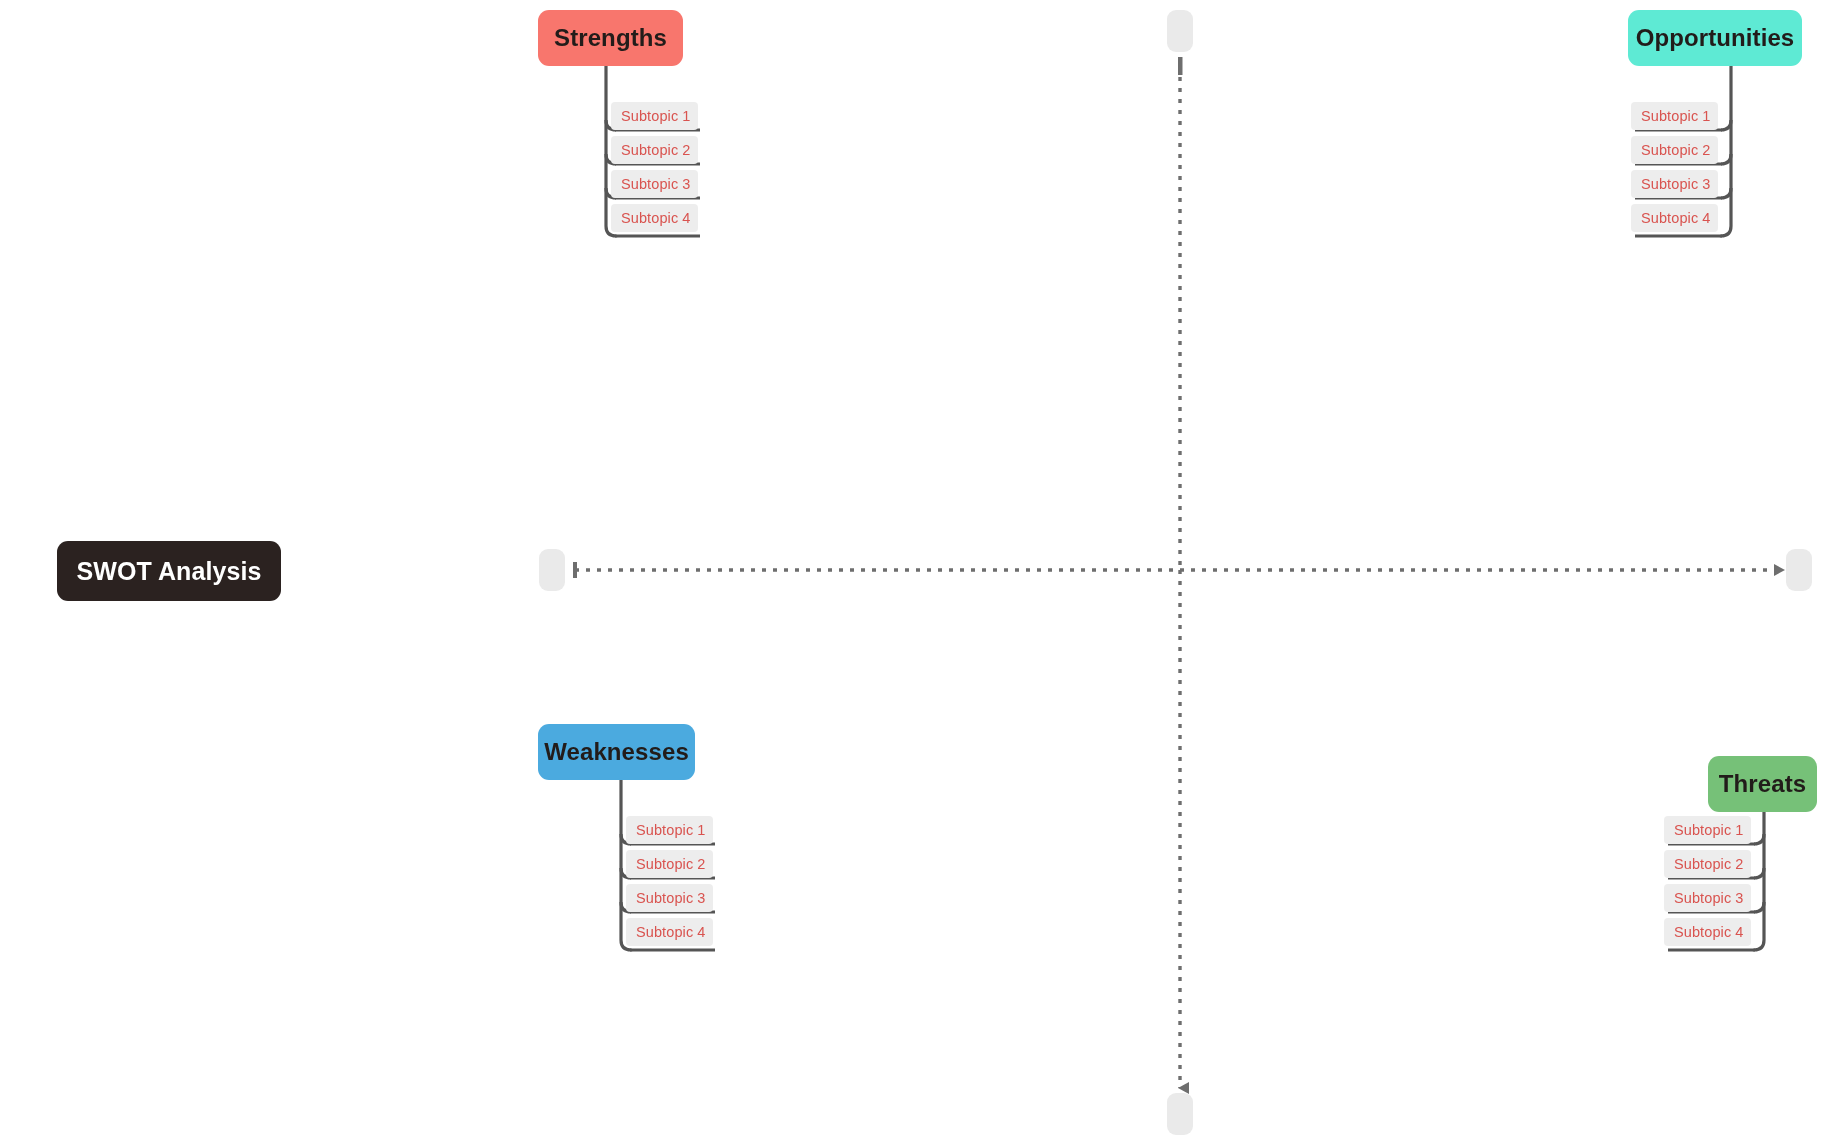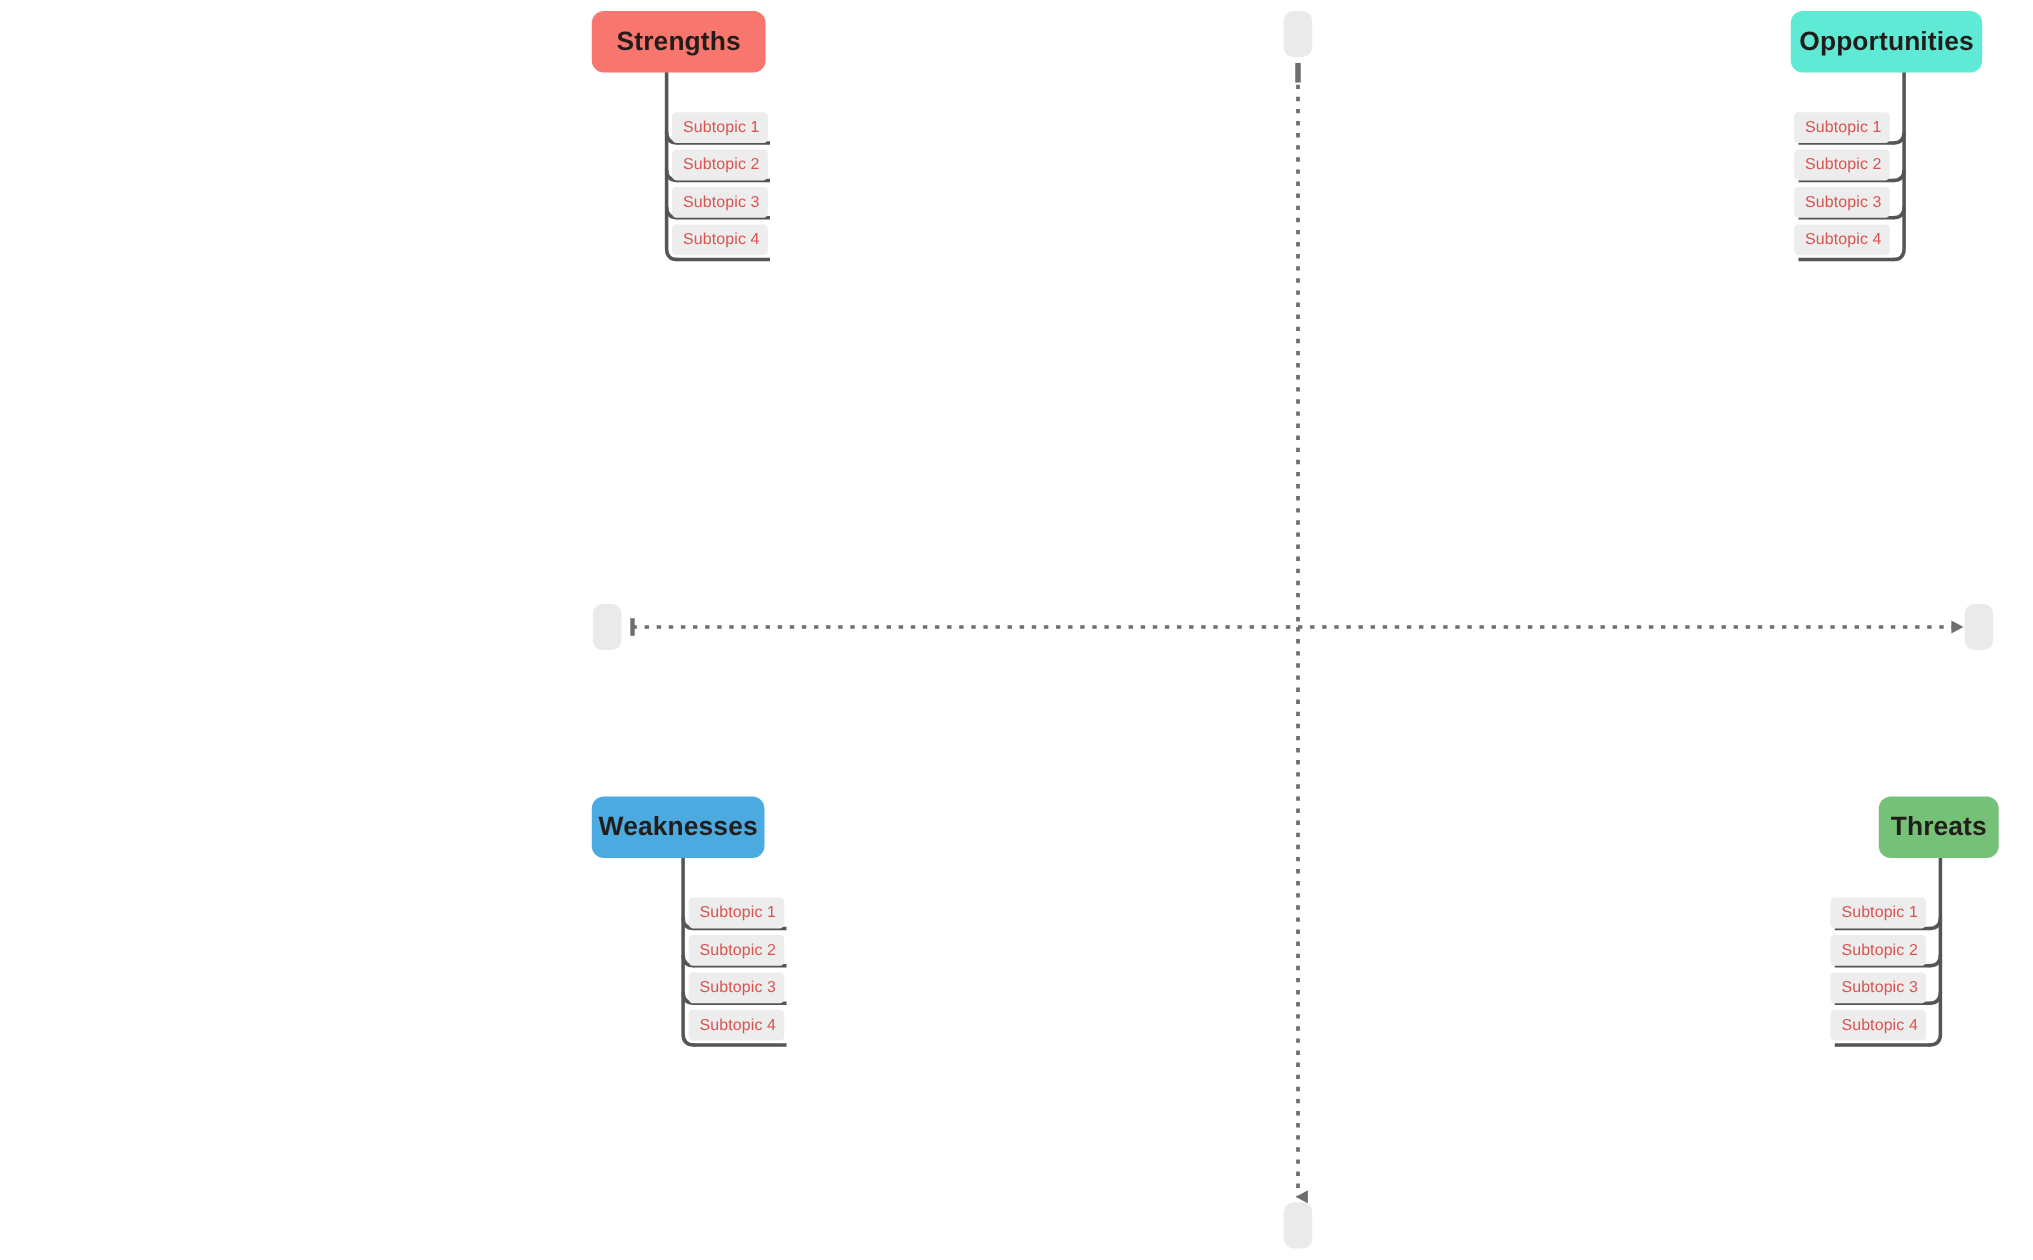--- a/index.html
+++ b/index.html
@@ -154,27 +154,30 @@
     <path d="M1764,780 L1764,940 Q1764,950 1754,950" stroke="#555555" stroke-width="3.2" fill="none" stroke-linecap="round"></path>
     <path d="M1764,834 Q1764,844 1754,844" stroke="#555555" stroke-width="3.2" fill="none"></path>
     <path d="M1764,868 Q1764,878 1754,878" stroke="#555555" stroke-width="3.2" fill="none"></path>
     <path d="M1764,902 Q1764,912 1754,912" stroke="#555555" stroke-width="3.2" fill="none"></path>
     <line x1="1755" y1="844" x2="1668" y2="844" stroke="#555555" stroke-width="3.2"></line>
     <line x1="1755" y1="878" x2="1668" y2="878" stroke="#555555" stroke-width="3.2"></line>
     <line x1="1755" y1="912" x2="1668" y2="912" stroke="#555555" stroke-width="3.2"></line>
     <line x1="1755" y1="950" x2="1668" y2="950" stroke="#555555" stroke-width="3.2"></line>
   </svg>
 
+  <div class="root-node">
+    <span class="label">SWOT Analysis</span>
+  </div>
 
   <div class="handle v" style="left:1167px; top:10px;"></div>
   <div class="handle h" style="left:539px; top:549px;"></div>
   <div class="handle h" style="left:1786px; top:549px;"></div>
   <div class="handle v" style="left:1167px; top:1093px;"></div>
 
-  <div class="branch-head" id="head-strengths" style="left:538px; top:10px; width:158px; background:#F8766D;">
+  <div class="branch-head" id="head-strengths" style="left:538px; top:10px; width:145px; background:#F8766D;">
     <span class="label">Strengths</span>
   </div>
   <div class="sub-pill" style="left:611px; top:102px; width:87px;">
     <span class="label">Subtopic 1</span>
   </div>
   <div class="sub-pill" style="left:611px; top:136px; width:87px;">
     <span class="label">Subtopic 2</span>
   </div>
   <div class="sub-pill" style="left:611px; top:170px; width:87px;">
     <span class="label">Subtopic 3</span>
@@ -208,21 +211,21 @@
   <div class="sub-pill" style="left:626px; top:850px; width:87px;">
     <span class="label">Subtopic 2</span>
   </div>
   <div class="sub-pill" style="left:626px; top:884px; width:87px;">
     <span class="label">Subtopic 3</span>
   </div>
   <div class="sub-pill" style="left:626px; top:918px; width:87px;">
     <span class="label">Subtopic 4</span>
   </div>
 
-  <div class="branch-head" id="head-threats" style="left:1708px; top:724px; width:109px; background:#76C178;">
+  <div class="branch-head" id="head-threats" style="left:1708px; top:756px; width:109px; background:#76C178;">
     <span class="label">Threats</span>
   </div>
   <div class="sub-pill" style="left:1664px; top:816px; width:87px;">
     <span class="label">Subtopic 1</span>
   </div>
   <div class="sub-pill" style="left:1664px; top:850px; width:87px;">
     <span class="label">Subtopic 2</span>
   </div>
   <div class="sub-pill" style="left:1664px; top:884px; width:87px;">
     <span class="label">Subtopic 3</span>

